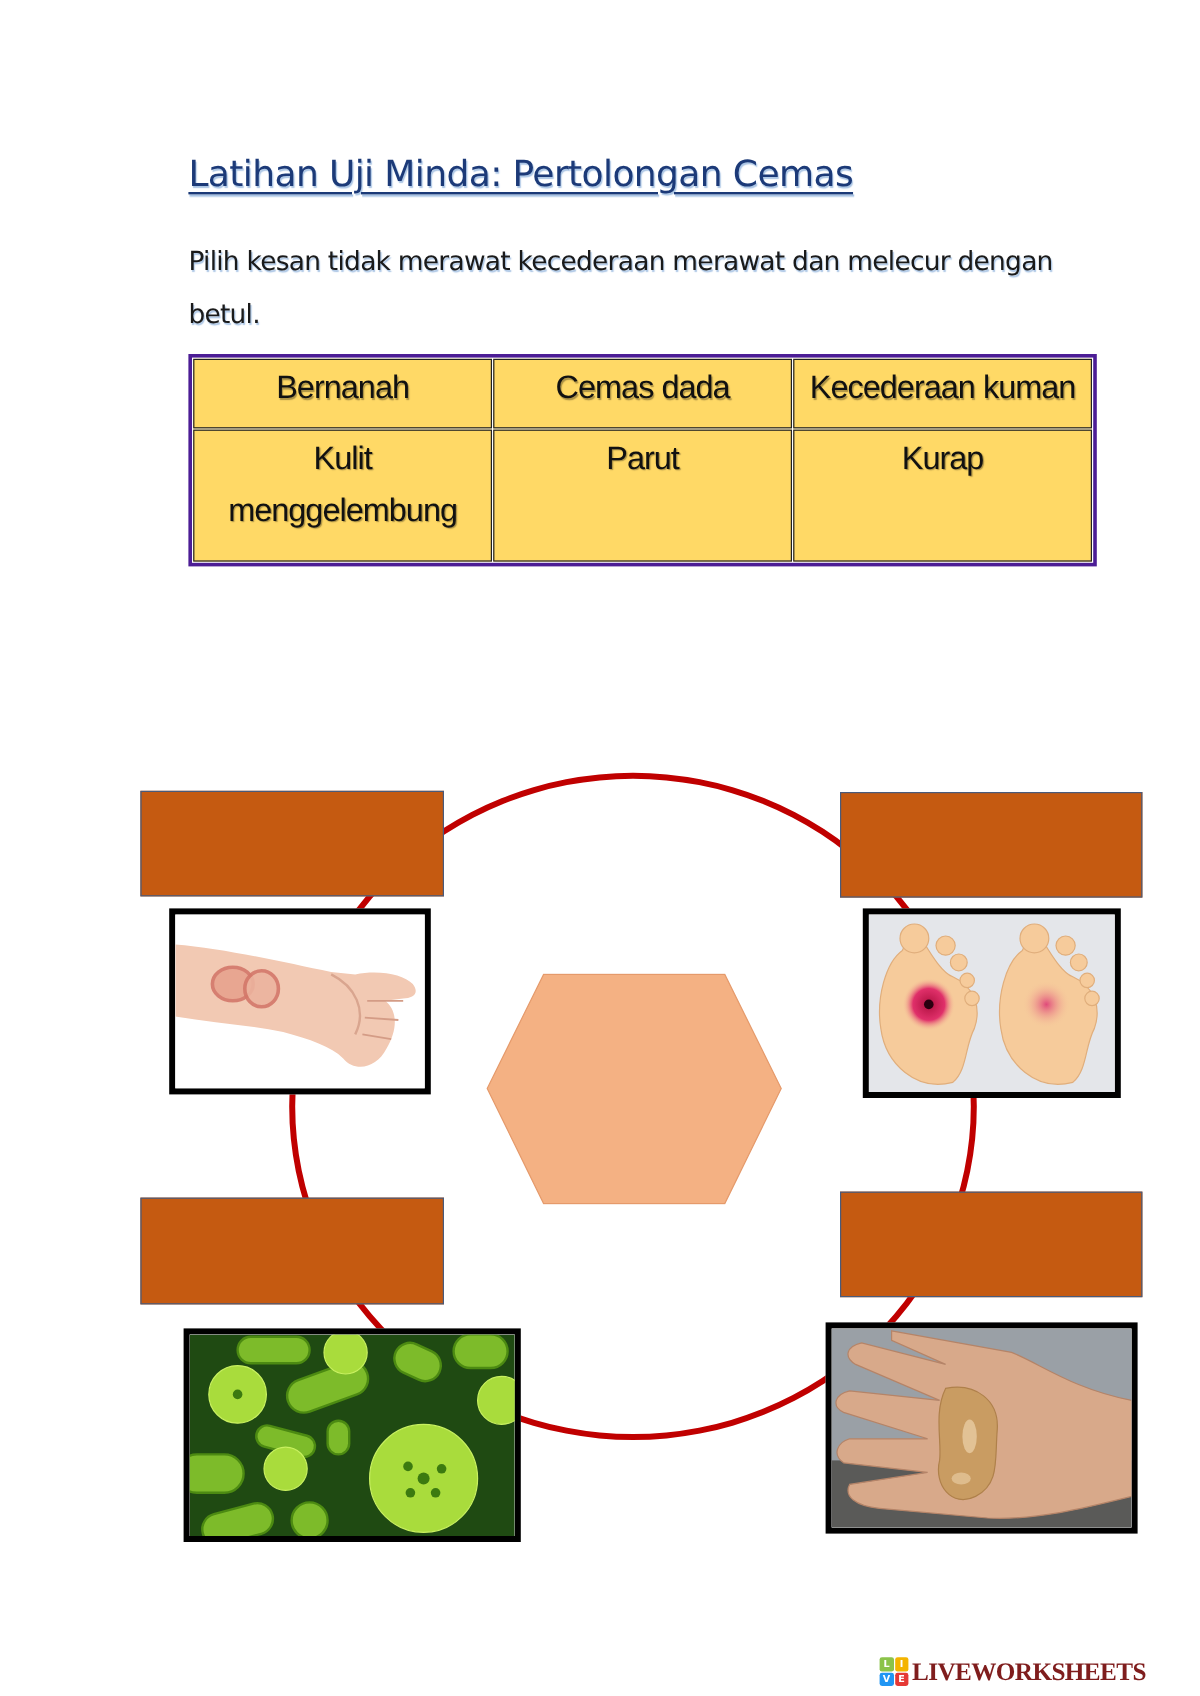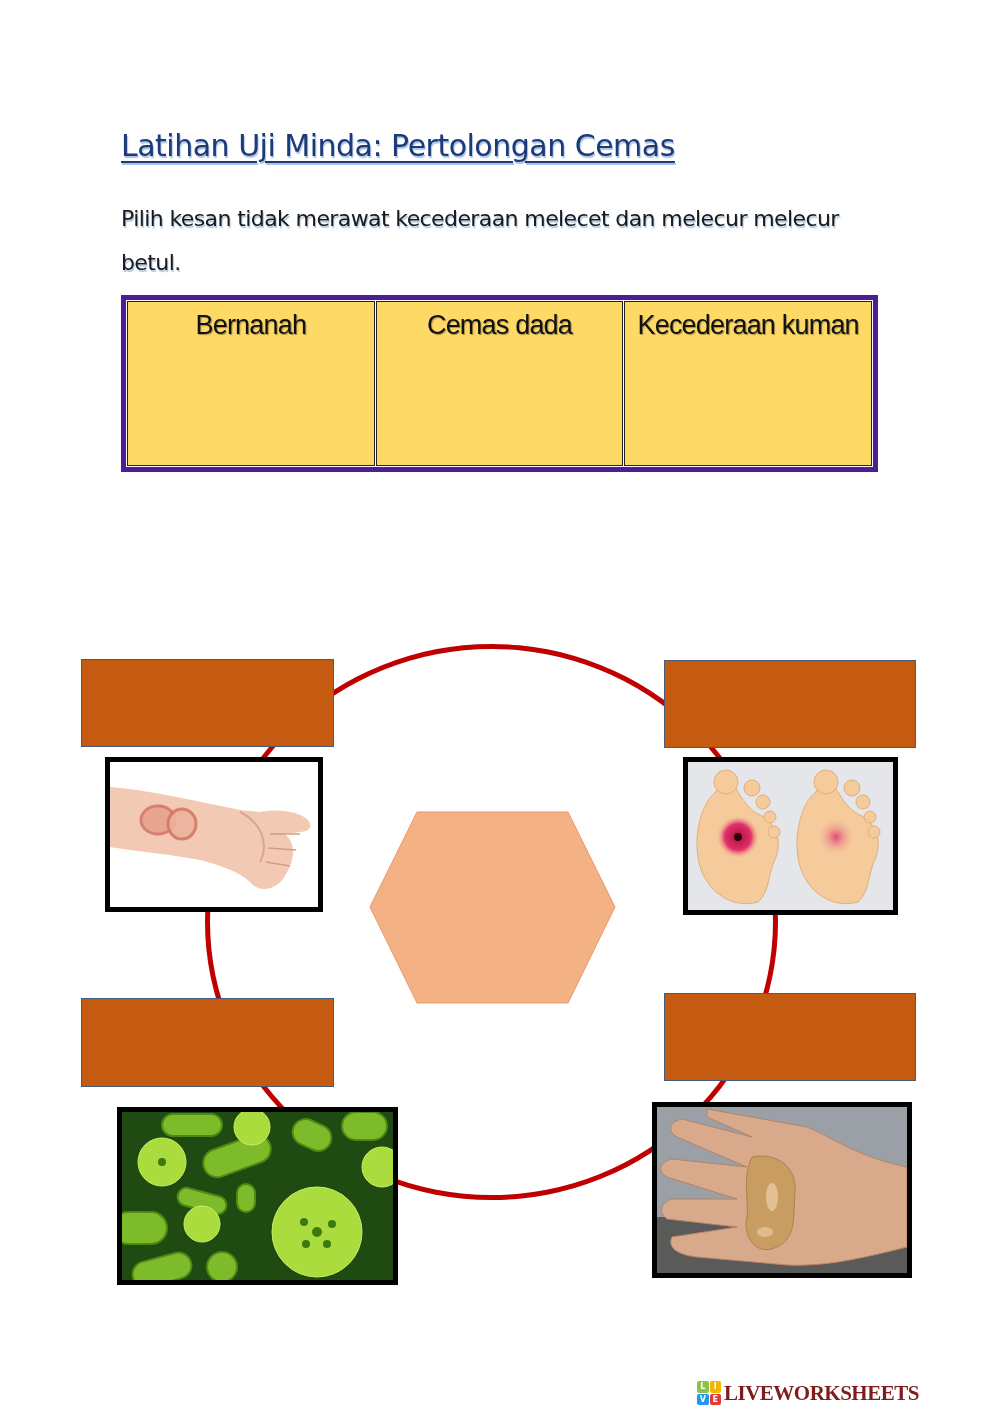--- a/index.html
+++ b/index.html
@@ -1,21 +1,21 @@
 <!DOCTYPE html>
 <html><head>
 <meta charset="utf-8">
 <style>
   html, body { margin: 0; padding: 0; }
   body {
     width: 1000px; height: 1413px; position: relative; overflow: hidden;
     background: #ffffff;
     font-family: "Liberation Sans", sans-serif;
   }
-  .abs { position: absolute; }
+  .abs { position: absolute; margin-left: 36px; }
 
   
   .title {
     left: 121px; top: 128px;
     font-family: "DejaVu Sans", sans-serif;
     font-size: 30px; letter-spacing: -0.5px;
     color: #1c3a78;
     text-decoration: underline; text-decoration-thickness: 2px; text-underline-offset: 5px;
     text-shadow: 1px 2px 1px #a9c4e4;
     white-space: nowrap;
@@ -25,21 +25,21 @@
     font-family: "DejaVu Sans", sans-serif;
     font-size: 22px; line-height: 44px; letter-spacing: -0.6px;
     color: #1a1a1a;
     text-shadow: 1px 2px 1px #a9c4e4;
   }
 
   
   .bank {
     left: 121px; top: 295px; width: 757px; height: 177px;
     border-collapse: separate; border-spacing: 1px;
-    border: 5px solid #4c1d95;
+    border: 3px solid #4c1d95;
     background: #ffffff;
     table-layout: fixed;
   }
   .bank td {
     background: #ffd966;
     border: 1px solid #222;
     vertical-align: top; text-align: center;
     font-family: "Liberation Sans", sans-serif;
     font-size: 27px; line-height: 43px;
     color: #111;
@@ -101,28 +101,33 @@
   }
   .logo-text {
     font-family: Liberation Serif, serif; font-weight: bold;
     font-size: 21px; color: #7f1d1d; letter-spacing: -0.5px;
   }
 </style>
 </head>
 <body>
 
 <div class="abs title">Latihan Uji Minda: Pertolongan Cemas</div>
-<div class="abs instruction">Pilih kesan tidak merawat kecederaan melecet dan melecur melecur betul.</div>
+<div class="abs instruction">Pilih kesan tidak merawat kecederaan merawat dan melecur dengan betul.</div>
 
 <table class="abs bank">
   <tbody>
       <tr>
     <td>Bernanah</td>
     <td>Cemas dada</td>
     <td>Kecederaan kuman</td>
+  </tr>
+  <tr>
+    <td>Kulit menggelembung</td>
+    <td>Parut</td>
+    <td>Kurap</td>
   </tr>
 </tbody>
   </table>
 
 <div class="abs ring"></div>
 
 <div class="abs hexagon">
   <svg width="247" height="193" viewBox="0 0 247 193">
     <polygon points="48,1 199,1 246,96 199,192 48,192 1,96" fill="#f4b183" stroke="#e59a6b" stroke-width="1"></polygon>
   </svg>

